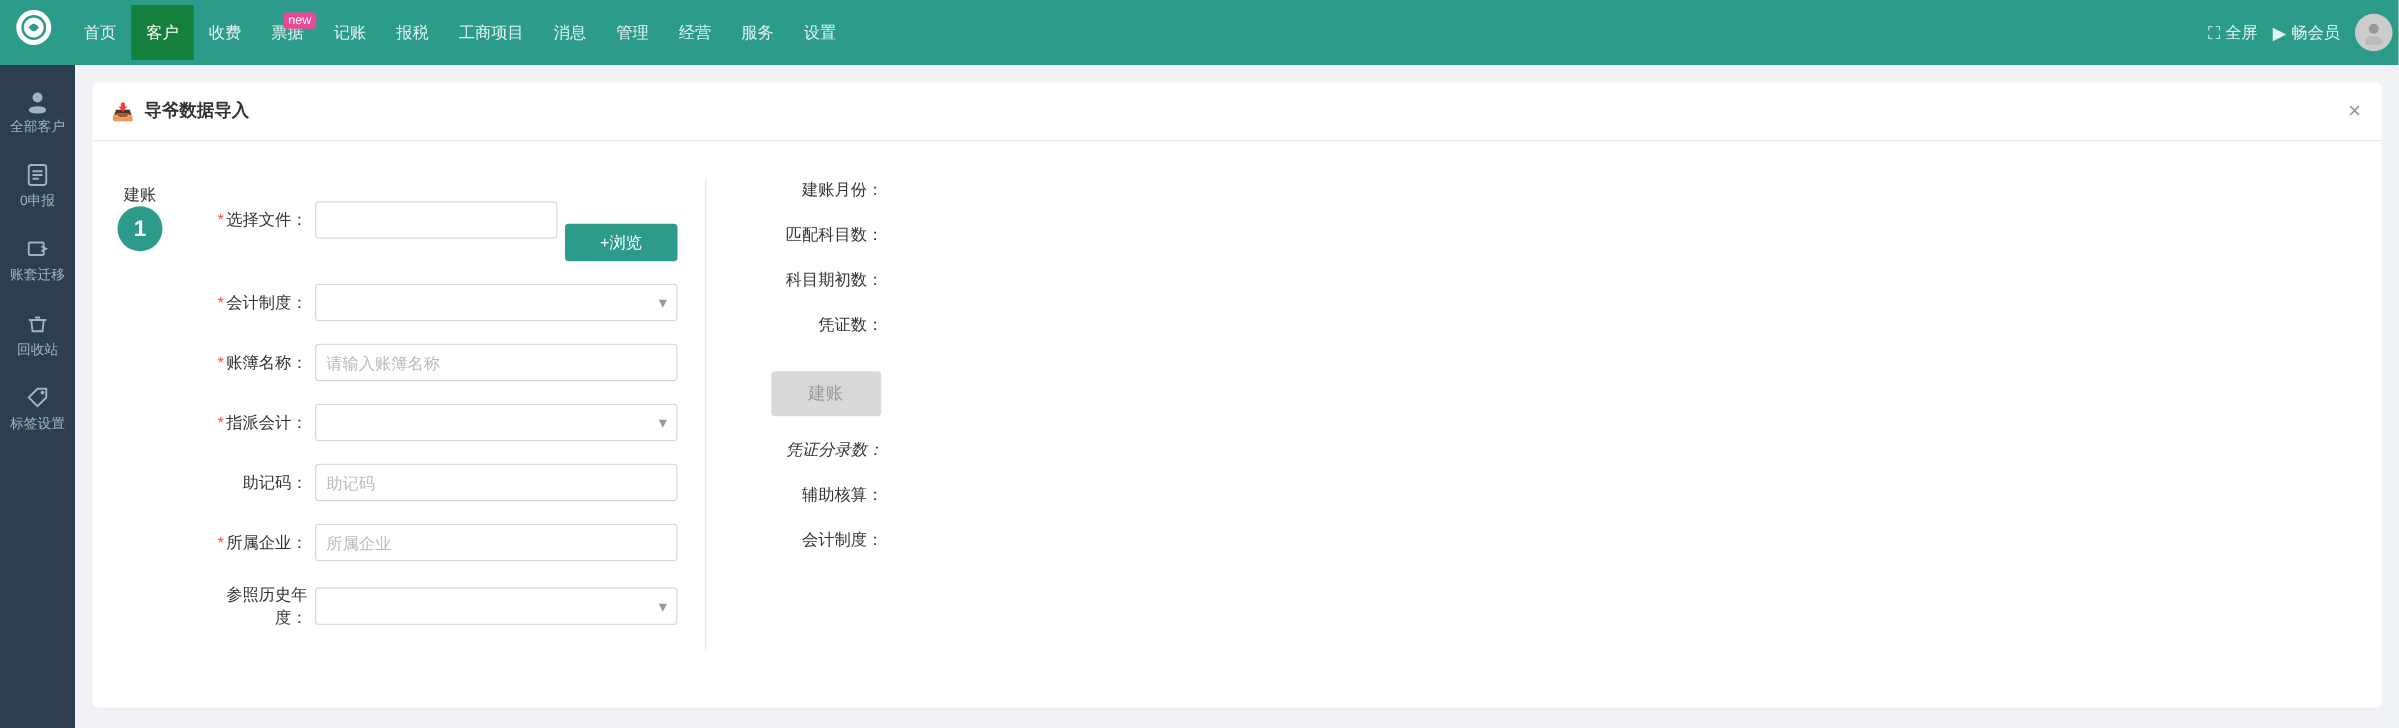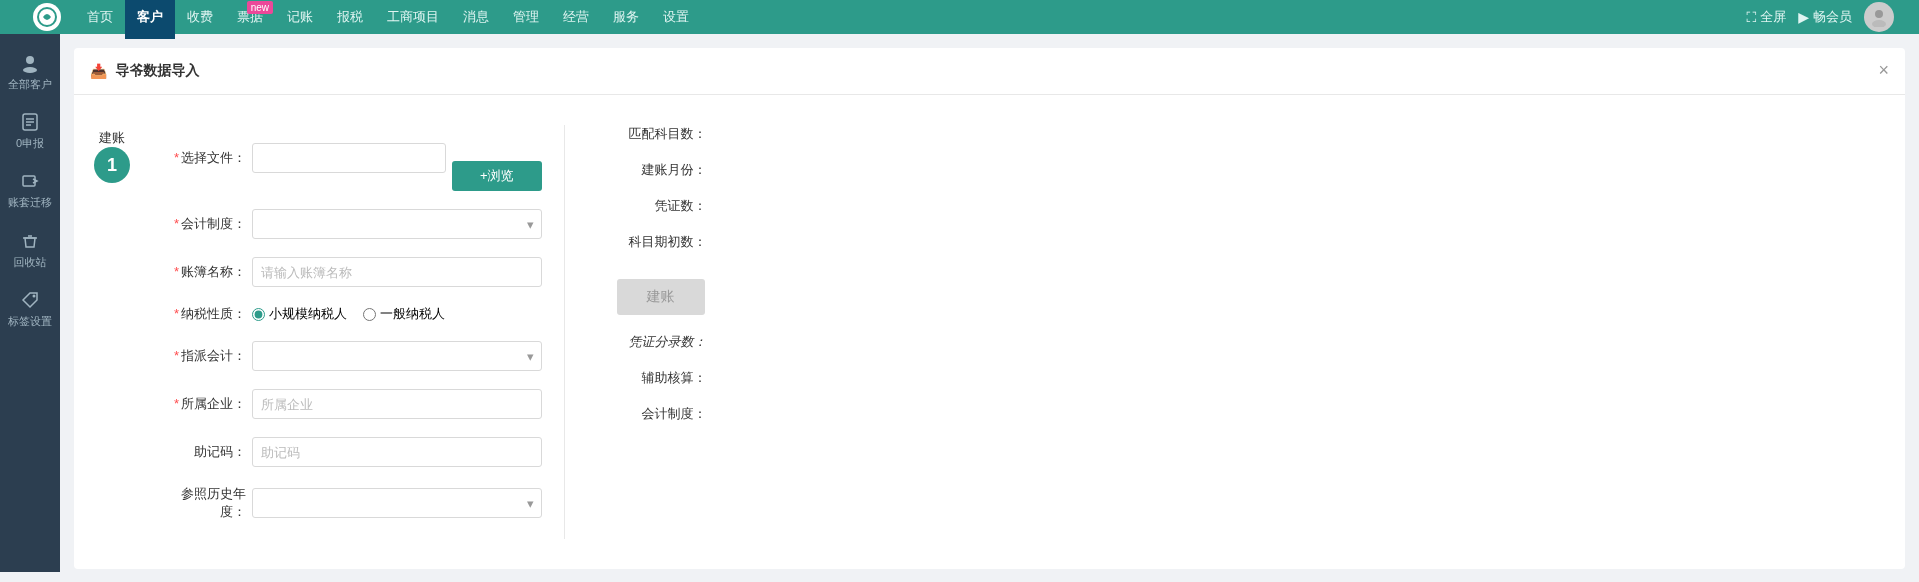--- a/index.html
+++ b/index.html
@@ -1,24 +1,23 @@
 <!DOCTYPE html>
 <html><head>
   <meta charset="utf-8">
   <style>
     * { box-sizing: border-box; margin: 0; padding: 0; }
     body { font-family: "Microsoft YaHei", "PingFang SC", sans-serif; font-size: 13px; background: #f0f2f5; }
 
     
     .top-nav {
       background: #2d9b8a;
-      height: 34px;
-      display: flex;
-      align-items: center;
-      padding: 0 25px;
+      height: 52px;
+      display: flex;
+      padding: 0 5px;
       color: #fff;
     }
     .top-nav .logo {
       width: 44px;
       height: 44px;
       display: flex;
       align-items: center;
       justify-content: center;
       margin-right: 6px;
     }
@@ -40,21 +39,21 @@
     .nav-item {
       padding: 0 12px;
       height: 44px;
       display: flex;
       align-items: center;
       cursor: pointer;
       font-size: 13px;
       color: #e0f5f2;
       position: relative;
     }
-    .nav-item.active { background: #0c4a6e; color: #fff; font-weight: bold; }
+    .nav-item.active { background: #15803d; color: #fff; }
     .nav-badge {
       background: #ec4899;
       color: #fff;
       font-size: 10px;
       padding: 1px 4px;
       border-radius: 2px;
       position: absolute;
       top: 6px;
       right: 2px;
     }
@@ -506,95 +505,80 @@
               </div>
             </div>
 
             <div class="form-row">
               <span class="form-label">
                 <span class="required-star">*</span><span>账簿名称：</span>
               </span>
               <input class="form-control" type="text" placeholder="请输入账簿名称" style="">
             </div>
 
-            <div class="form-row">
-              <span class="form-label">
-                <span class="required-star">*</span><span>纳税性质：</span>
-              </span>
-              <div class="radio-group">
-                <label class="radio-item">
-                  <input type="radio" name="tax_type" value="small" checked="" style="">
-                  <span>小规模纳税人</span>
-                </label>
-                <label class="radio-item">
-                  <input type="radio" name="tax_type" value="general" style="">
-                  <span>一般纳税人</span>
-                </label>
-              </div>
-            </div>
 
             <div class="form-row">
               <span class="form-label">
                 <span class="required-star">*</span><span>指派会计：</span>
               </span>
               <div class="select-wrap">
                 <select class="form-select">
                   <option value=""></option>
                 </select>
                 <span class="select-arrow">▾</span>
               </div>
             </div>
 
             <div class="form-row">
               <span class="form-label">
+                <span>助记码：</span>
+              </span>
+              <input class="form-control" type="text" placeholder="助记码" style="">
+            </div>
+
+            <div class="form-row">
+              <span class="form-label">
                 <span class="required-star">*</span><span>所属企业：</span>
               </span>
               <input class="form-control" type="text" placeholder="所属企业" style="">
-            </div>
-
-            <div class="form-row">
-              <span class="form-label">
-                <span>助记码：</span>
-              </span>
-              <input class="form-control" type="text" placeholder="助记码" style="">
             </div>
 
             <div class="form-row">
               <span class="form-label">
                 <span>参照历史年度：</span>
               </span>
               <div class="select-wrap">
                 <select class="form-select">
                   <option value=""></option>
                 </select>
                 <span class="select-arrow">▾</span>
               </div>
             </div>
           </div>
         </div>
 
         <div class="v-divider"></div>
 
         <div class="info-section">
           <div class="info-row">
+            <span class="info-label">建账月份：</span>
+            <span class="info-value"></span>
+          </div>
+          <div class="info-row">
             <span class="info-label">匹配科目数：</span>
             <span class="info-value"></span>
           </div>
           <div class="info-row">
-            <span class="info-label">建账月份：</span>
+            <span class="info-label">科目期初数：</span>
             <span class="info-value"></span>
           </div>
           <div class="info-row">
             <span class="info-label">凭证数：</span>
             <span class="info-value"></span>
           </div>
-          <div class="info-row">
-            <span class="info-label">科目期初数：</span>
-            <span class="info-value"></span>
-          </div>
           <div style="display:flex;align-items:center;margin-top:10px;">
             <button class="btn-create">建账</button>
           </div>
           <div class="info-row" style="margin-top:18px;font-style:italic;">
             <span class="info-label">凭证分录数：</span>
             <span class="info-value"></span>
           </div>
           <div class="info-row">
             <span class="info-label">辅助核算：</span>
             <span class="info-value"></span>

